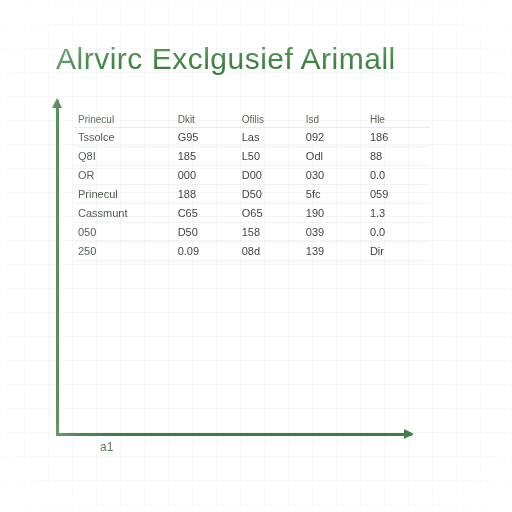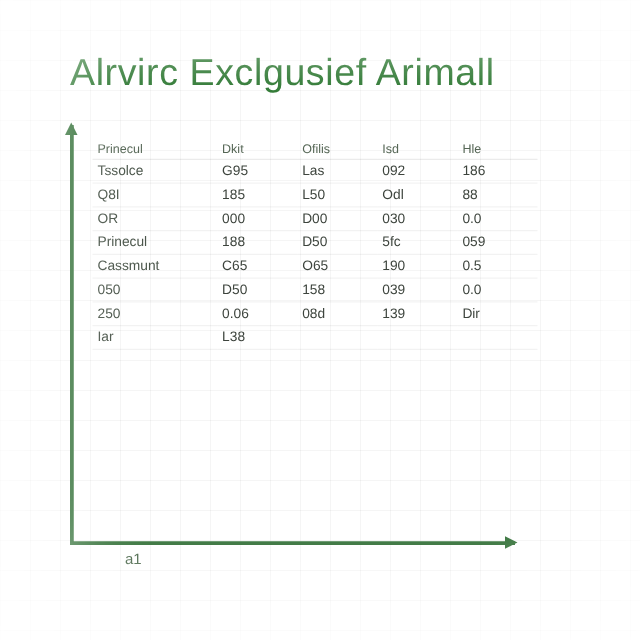--- a/index.html
+++ b/index.html
@@ -187,42 +187,35 @@
             <td>188</td>
             <td>D50</td>
             <td>5fc</td>
             <td>059</td>
           </tr>
           <tr>
             <td>Cassmunt</td>
             <td>C65</td>
             <td>O65</td>
             <td>190</td>
-            <td>0.5</td>
+            <td>1.3</td>
           </tr>
           <tr>
             <td>050</td>
             <td>D50</td>
             <td>158</td>
             <td>039</td>
             <td>0.0</td>
           </tr>
           <tr>
             <td>250</td>
-            <td>0.06</td>
+            <td>0.09</td>
             <td>08d</td>
             <td>139</td>
             <td>Dir</td>
           </tr>
-          <tr>
-            <td>Iar</td>
-            <td>L38</td>
-            <td></td>
-            <td></td>
-            <td></td>
-          </tr>
         </tbody>
     </table>
   </div>
 
 </div>
 
 <div class="vignette"></div>
 
 </body></html>

